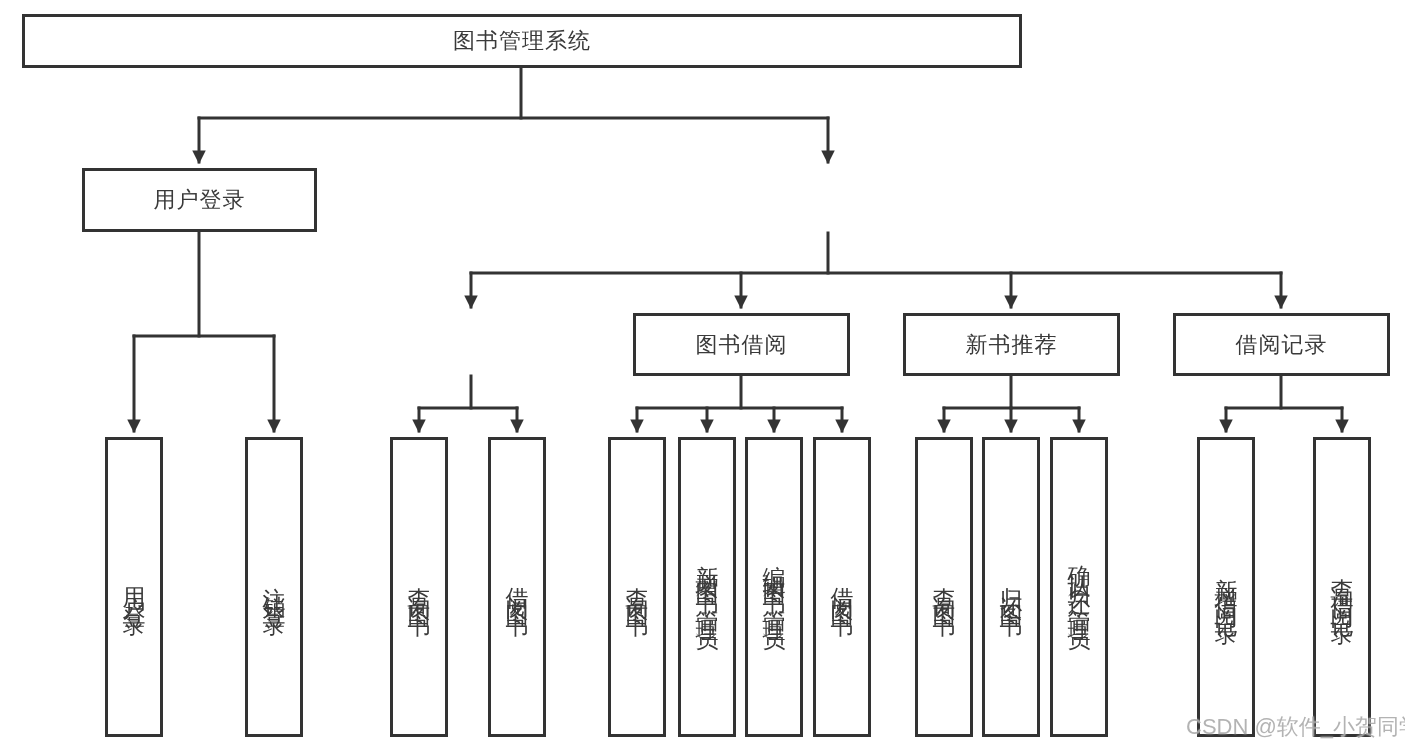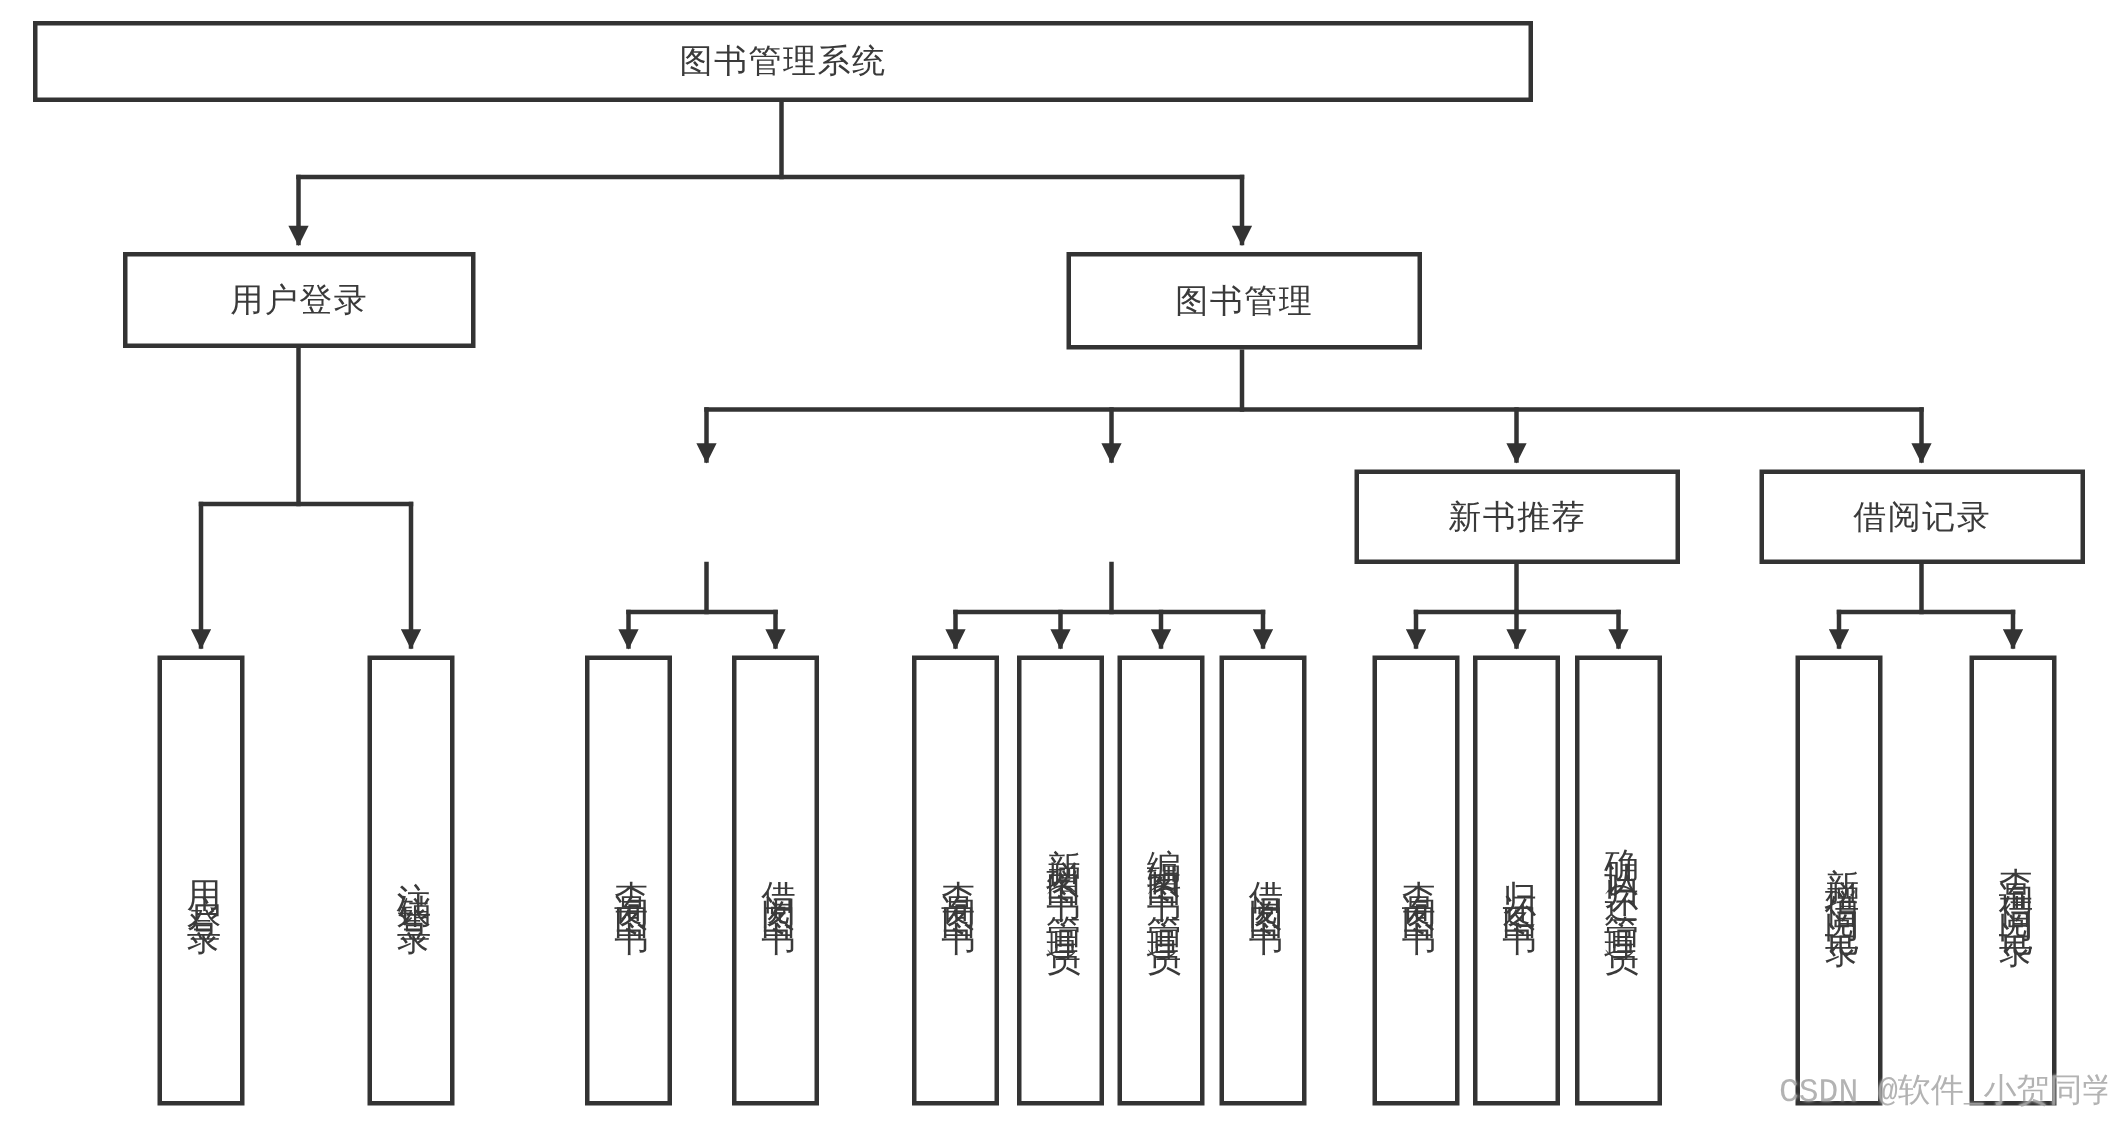--- a/index.html
+++ b/index.html
@@ -1,20 +1,20 @@
 <!DOCTYPE html>
 <html><head>
 <meta charset="utf-8">
 <style>
   html,body{margin:0;padding:0;background:#ffffff;}
   #canvas{
     position:relative;
     width:1405px;height:747px;
     background:#ffffff;
-    font-family:Liberation Mono, monospace;
+    font-family:Liberation Sans, sans-serif;
     overflow:hidden;
   }
   #wires{position:absolute;left:0;top:0;width:1405px;height:747px;}
   .box{
     position:absolute;
     box-sizing:border-box;
     border:3px solid #333333;
     background:#ffffff;
     display:flex;align-items:center;justify-content:center;
     color:#333333;
@@ -97,24 +97,24 @@
     </g>
   </svg>
 
   <div class="box hbox" style="left:22px;top:14px;width:1000px;height:54px">
     <span class="lbl">图书管理系统</span>
   </div>
 
   <div class="box hbox" style="left:82px;top:168px;width:235px;height:64px">
     <span class="lbl">用户登录</span>
   </div>
-  <div class="box hbox" style="left:711px;top:168px;width:237px;height:65px">
-    <span class="lbl">图书管理</span>
+
+  <div class="box hbox" style="left:633px;top:313px;width:217px;height:63px">
+    <span class="lbl">图书借阅</span>
   </div>
-
   <div class="box hbox" style="left:903px;top:313px;width:217px;height:63px">
     <span class="lbl">新书推荐</span>
   </div>
   <div class="box hbox" style="left:1173px;top:313px;width:217px;height:63px">
     <span class="lbl">借阅记录</span>
   </div>
 
   <div class="box vbox leaf" style="left:105px">
     <span class="lbl">用户登录</span>
   </div>

